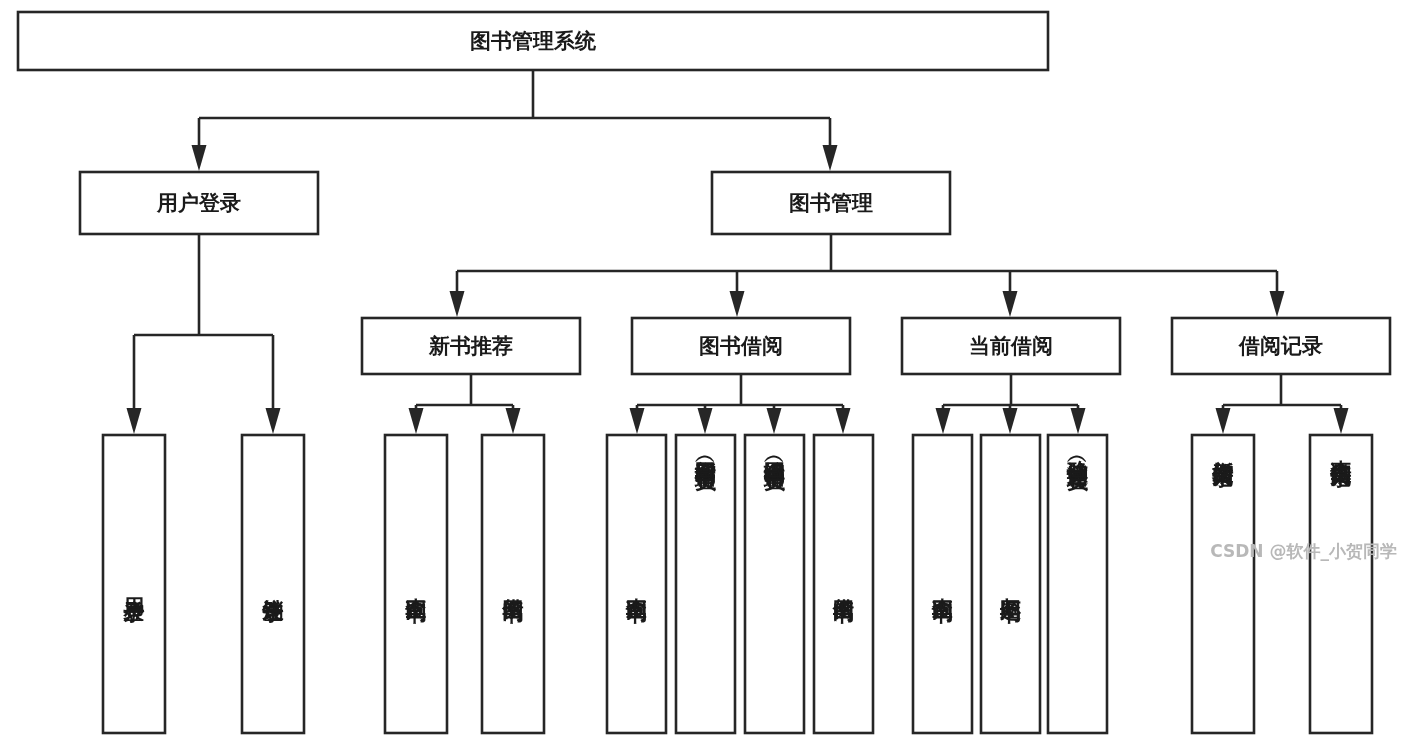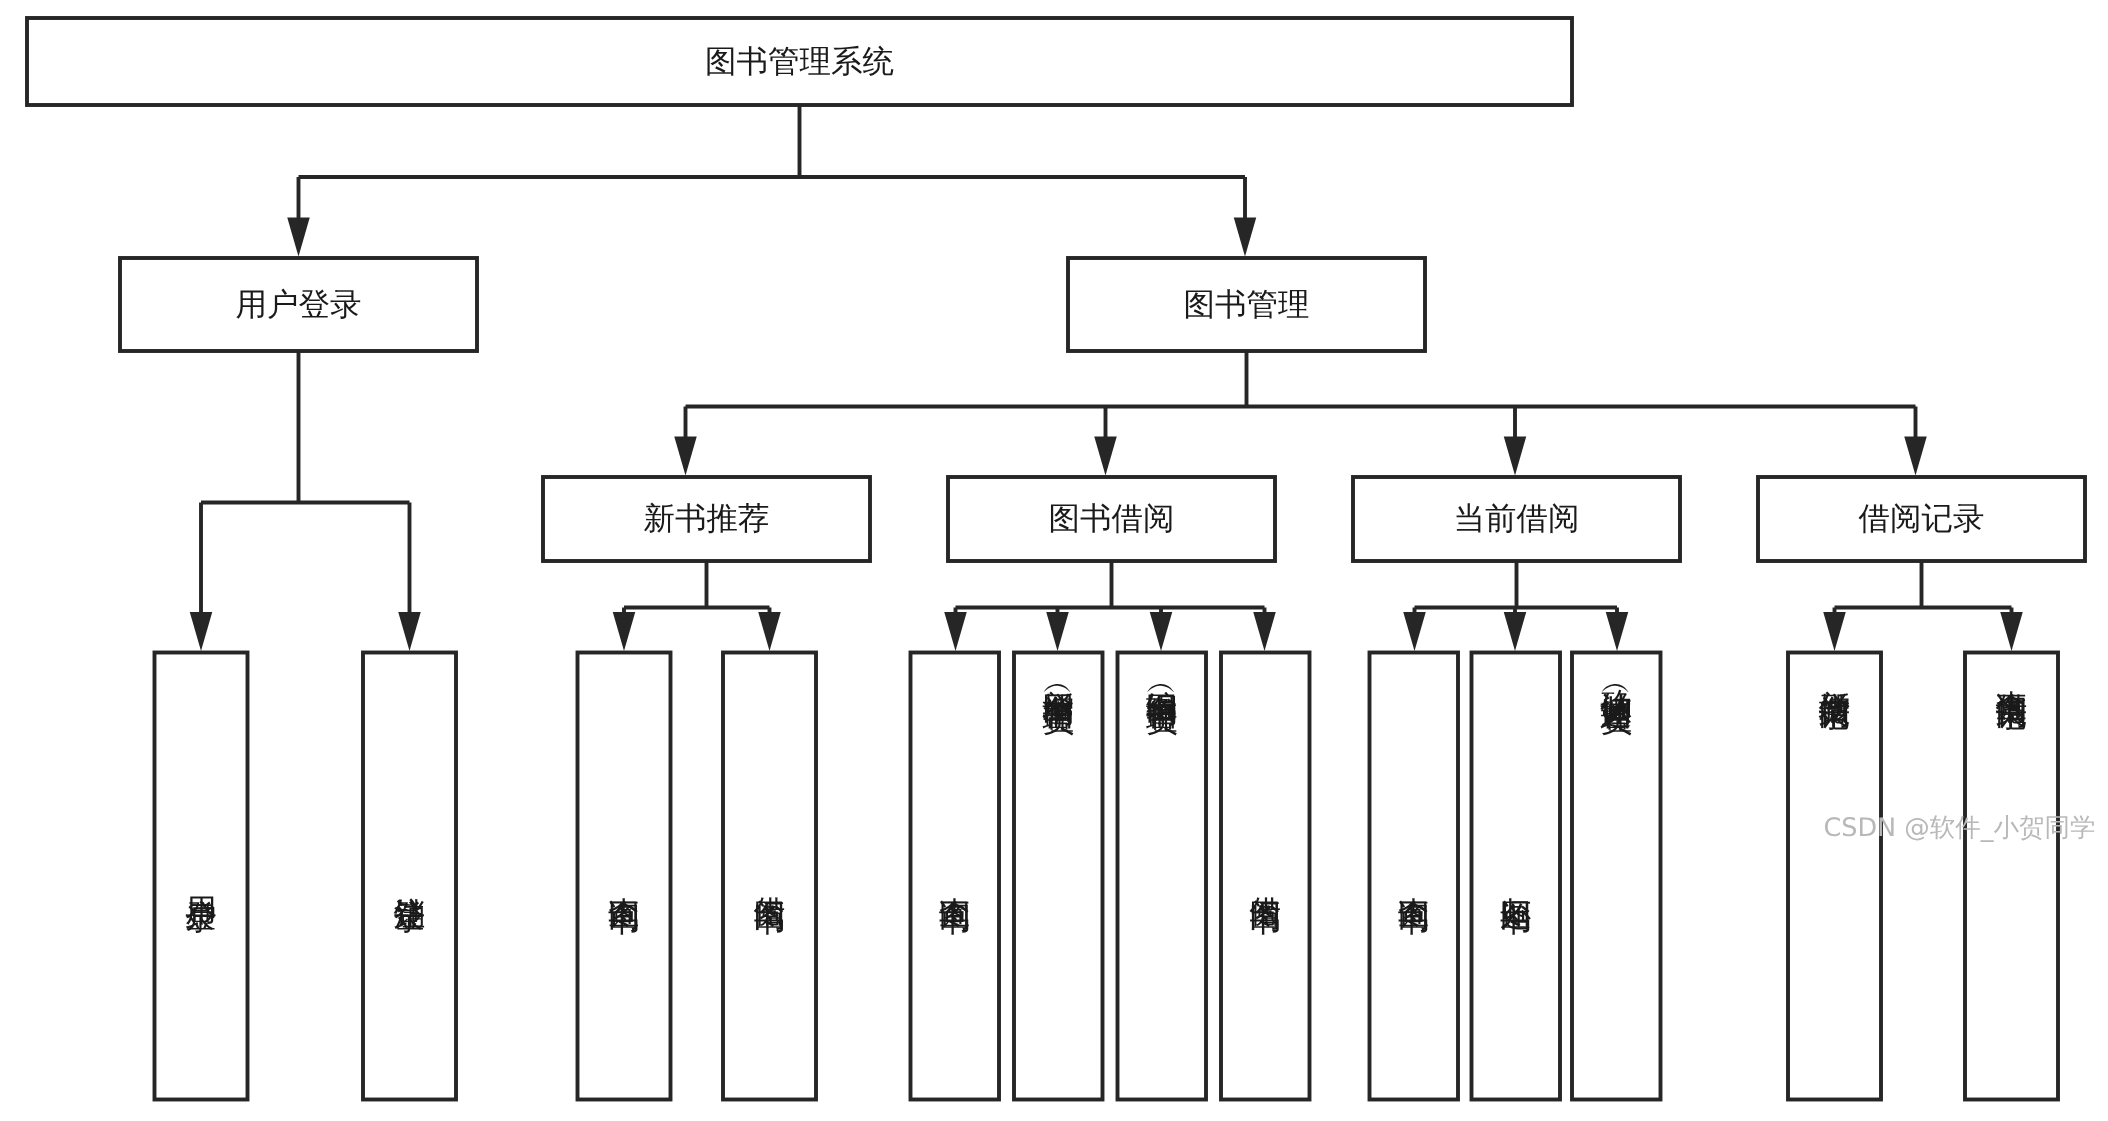--- a/index.html
+++ b/index.html
@@ -12,20 +12,21 @@
     width: 1405px;
     height: 747px;
     font-family: "DejaVu Sans", "Liberation Sans", sans-serif;
     overflow: hidden;
     position: relative;
   }
   #diagram-root {
     position: relative;
     width: 1405px;
     height: 567px;
+    font-weight: bold;
   }
   svg#diagram-svg {
     position: absolute;
     left: 0;
     top: 0;
     width: 1405px;
     height: 747px;
     display: block;
   }
   .node-box {

